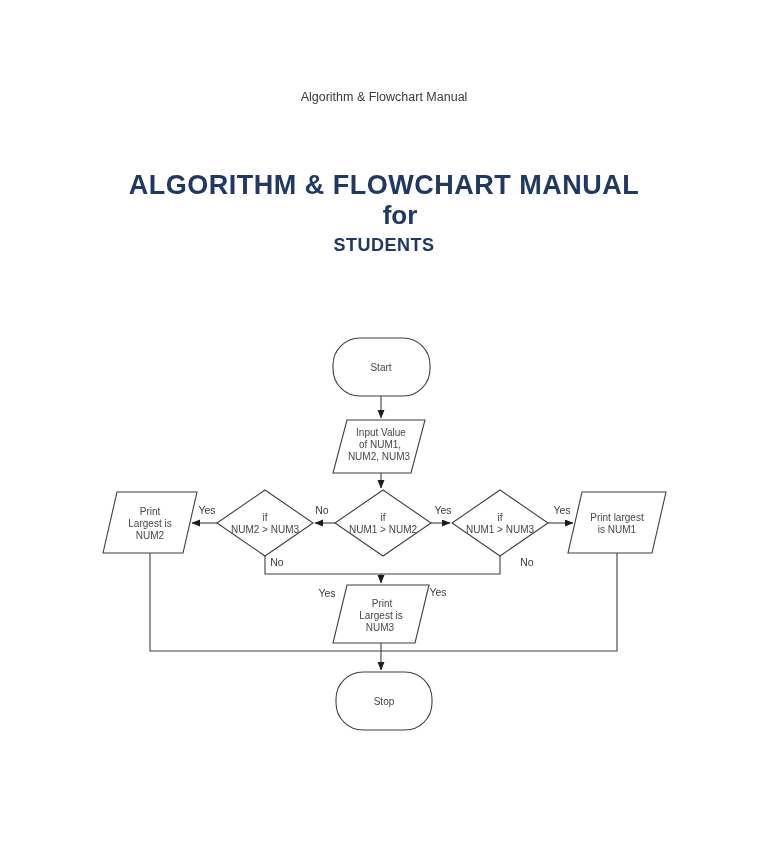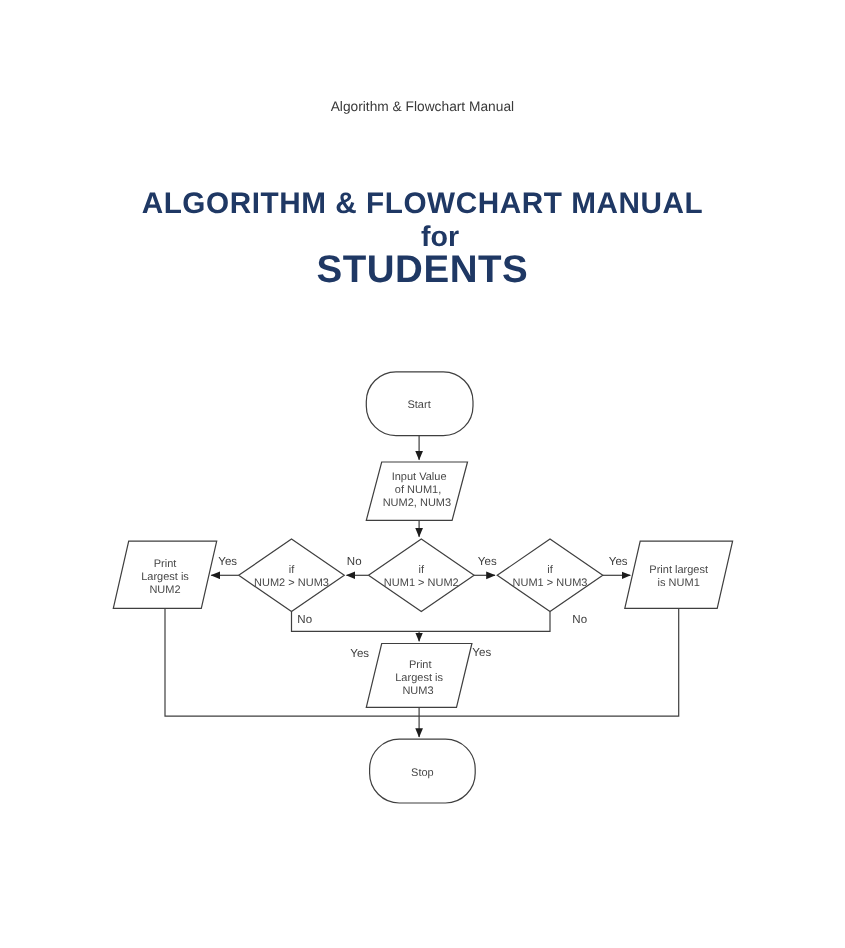--- a/index.html
+++ b/index.html
@@ -30,21 +30,21 @@
     position: absolute;
     top: 170px;
     left: 0;
     width: 768px;
     text-align: center;
     color: #1f3864;
     font-weight: bold;
   }
   .title-line1 { font-size: 27px; line-height: 30px; letter-spacing: 0.5px; }
   .title-line2 { font-size: 26px; line-height: 30px; margin-left: 32px; }
-  .title-line3 { font-size: 35px; line-height: 30px; letter-spacing: 0.5px; }
+  .title-line3 { font-size: 18px; line-height: 30px; letter-spacing: 0.5px; }
   svg.flowchart {
     position: absolute;
     top: 0;
     left: 0;
   }
   .shape {
     fill: #ffffff;
     stroke: #3f3f3f;
     stroke-width: 1.1;
   }

